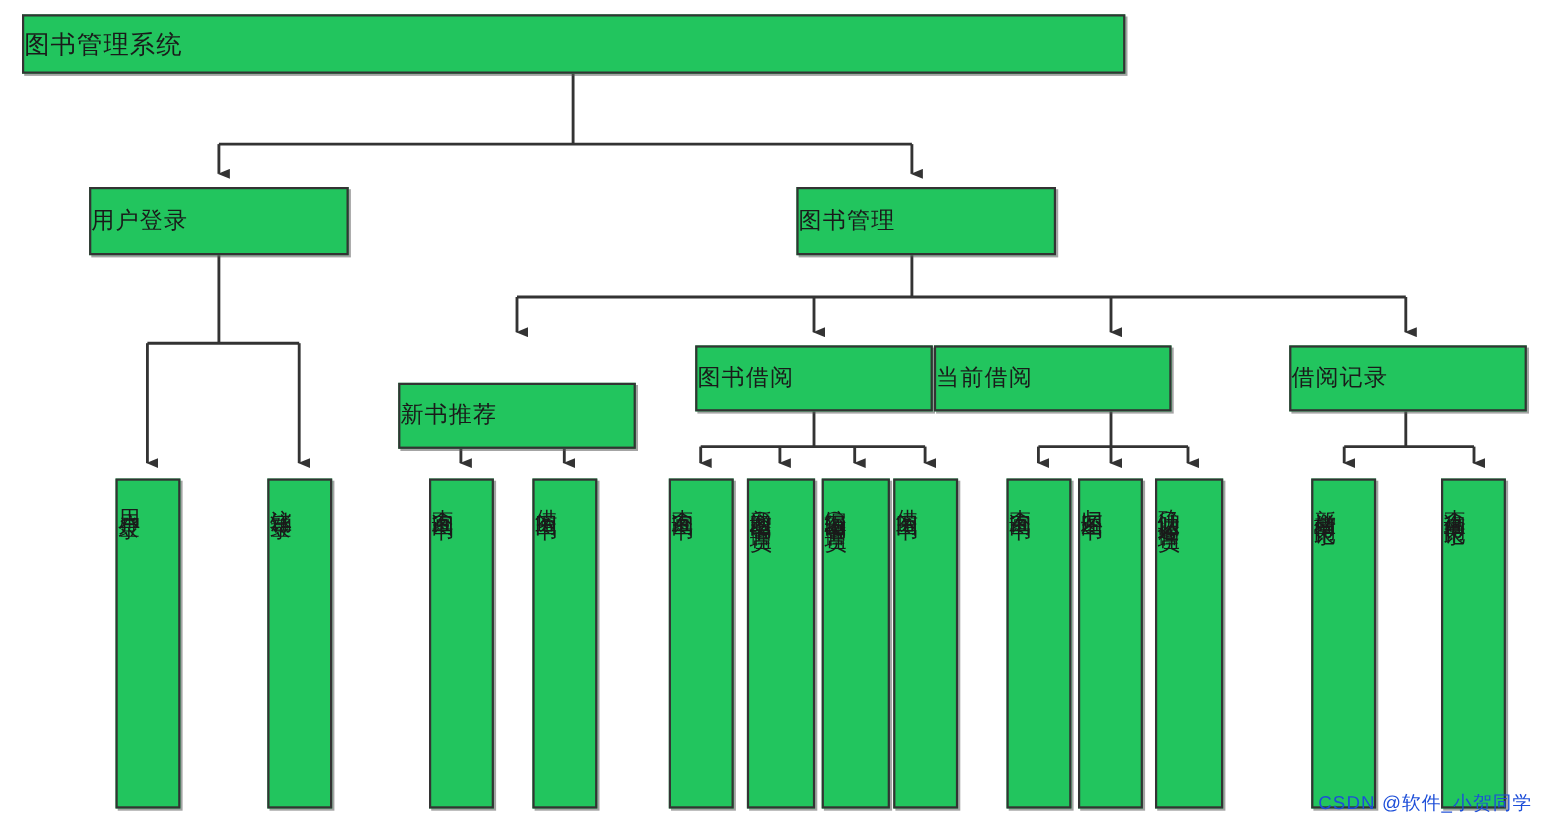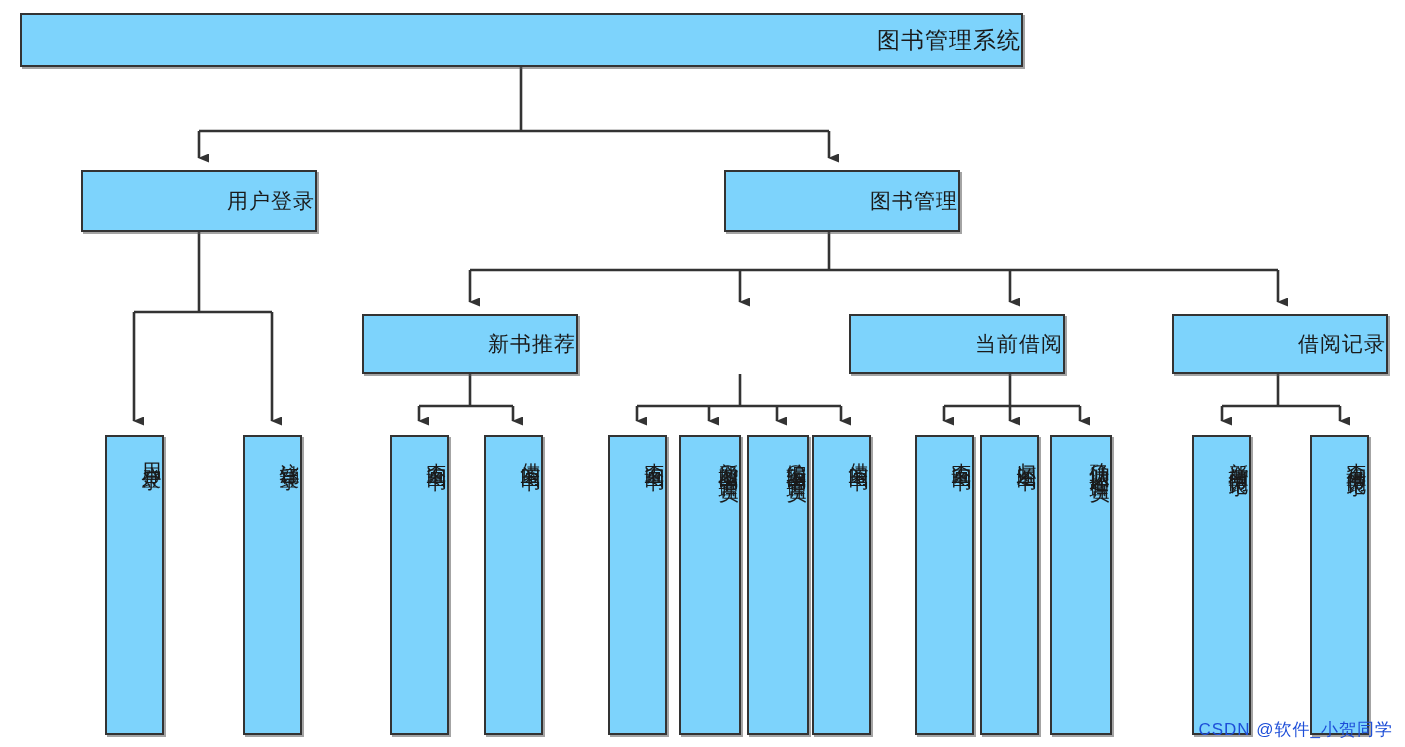--- a/index.html
+++ b/index.html
@@ -9,47 +9,47 @@
     font-family:"Liberation Sans","DejaVu Sans",sans-serif;
     overflow:hidden;
     position:relative;
   }
   #diagram{position:absolute;left:0;top:0;width:1405px;height:747px;}
   svg.connectors{position:absolute;left:0;top:0;width:1405px;height:747px;pointer-events:none;}
 
   .node{
     position:absolute;
     box-sizing:border-box;
-    background:#7dd3fc;
+    background:#22c55e;
     border:2px solid #333333;
     box-shadow:2px 2px 0 rgba(90,90,90,0.55);
     display:flex;
     align-items:center;
-    justify-content:flex-end;
+    justify-content:flex-start;
   }
   .node .label{
     color:#1a1a1a;
     font-size:21px;
     line-height:1.15;
     letter-spacing:1px;
     white-space:nowrap;
   }
 
   
   #node-root{left:20px;top:13px;width:1003px;height:54px;}
   #node-root .label{font-size:23px;}
 
   
   .lvl1{top:170px;width:236px;height:62px;}
   #node-user-login{left:81px;}
   #node-book-manage{left:680px;margin-left:44px;}
 
   
   .lvl2{top:314px;width:216px;height:60px;}
-  #node-new-book{left:362px;}
+  #node-new-book{left:362px;margin-top:34px;}
   #node-book-borrow{left:632px;}
   #node-current-borrow{left:849px;}
   #node-borrow-record{left:1172px;}
 
   
   .leaf{
     top:435px;height:300px;width:59px;
     align-items:flex-start;
     padding-top:10px;
   }
@@ -148,20 +148,23 @@
   <div class="node lvl1" id="node-user-login">
     <span class="label">用户登录</span>
   </div>
   <div class="node lvl1" id="node-book-manage">
     <span class="label">图书管理</span>
   </div>
 
   <div class="node lvl2" id="node-new-book">
     <span class="label">新书推荐</span>
   </div>
+  <div class="node lvl2" id="node-book-borrow">
+    <span class="label">图书借阅</span>
+  </div>
   <div class="node lvl2" id="node-current-borrow">
     <span class="label">当前借阅</span>
   </div>
   <div class="node lvl2" id="node-borrow-record">
     <span class="label">借阅记录</span>
   </div>
 
   <div class="node leaf" id="leaf-user-login">
     <span class="label">用户登录</span>
   </div>

